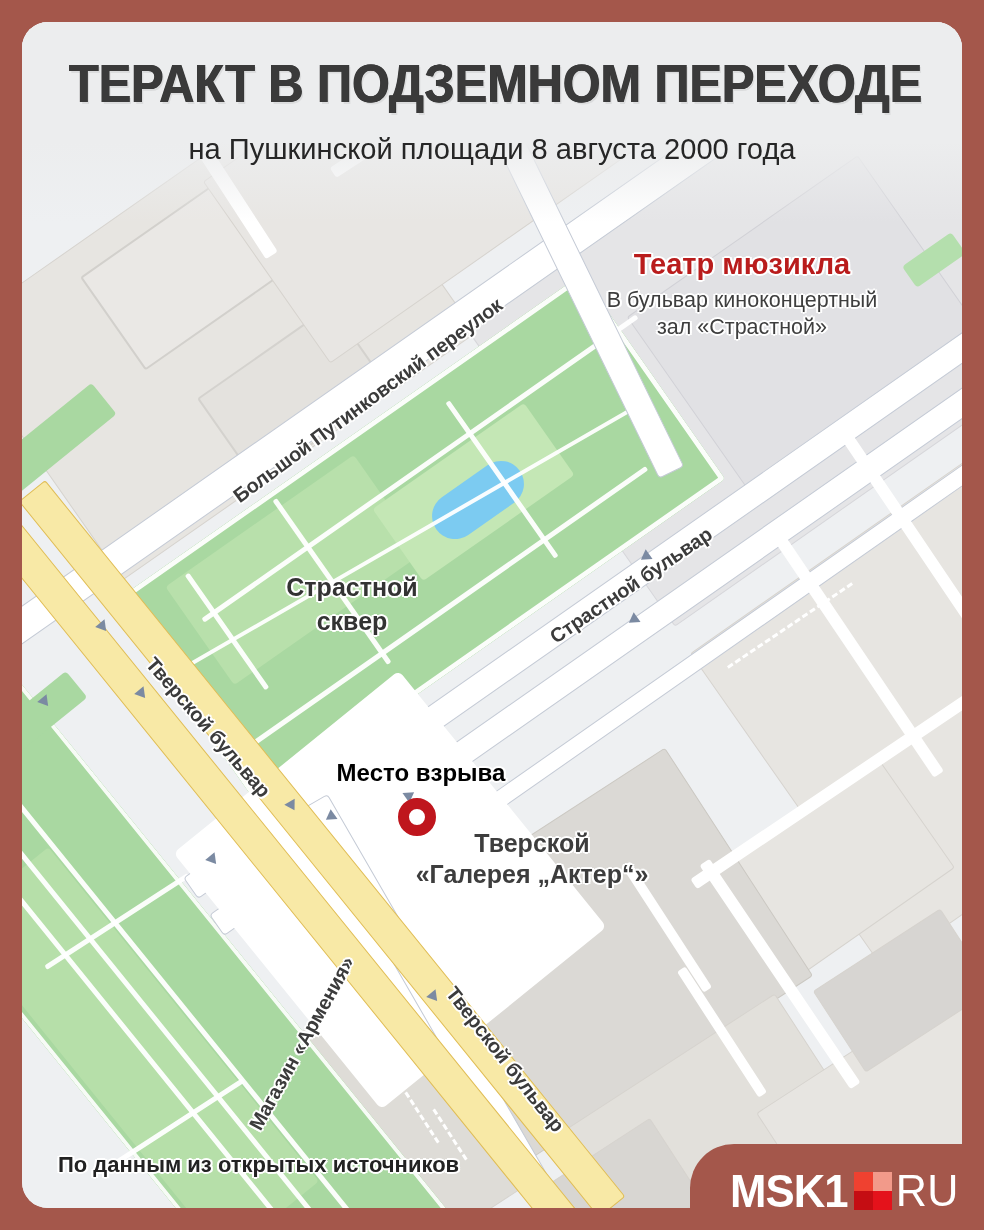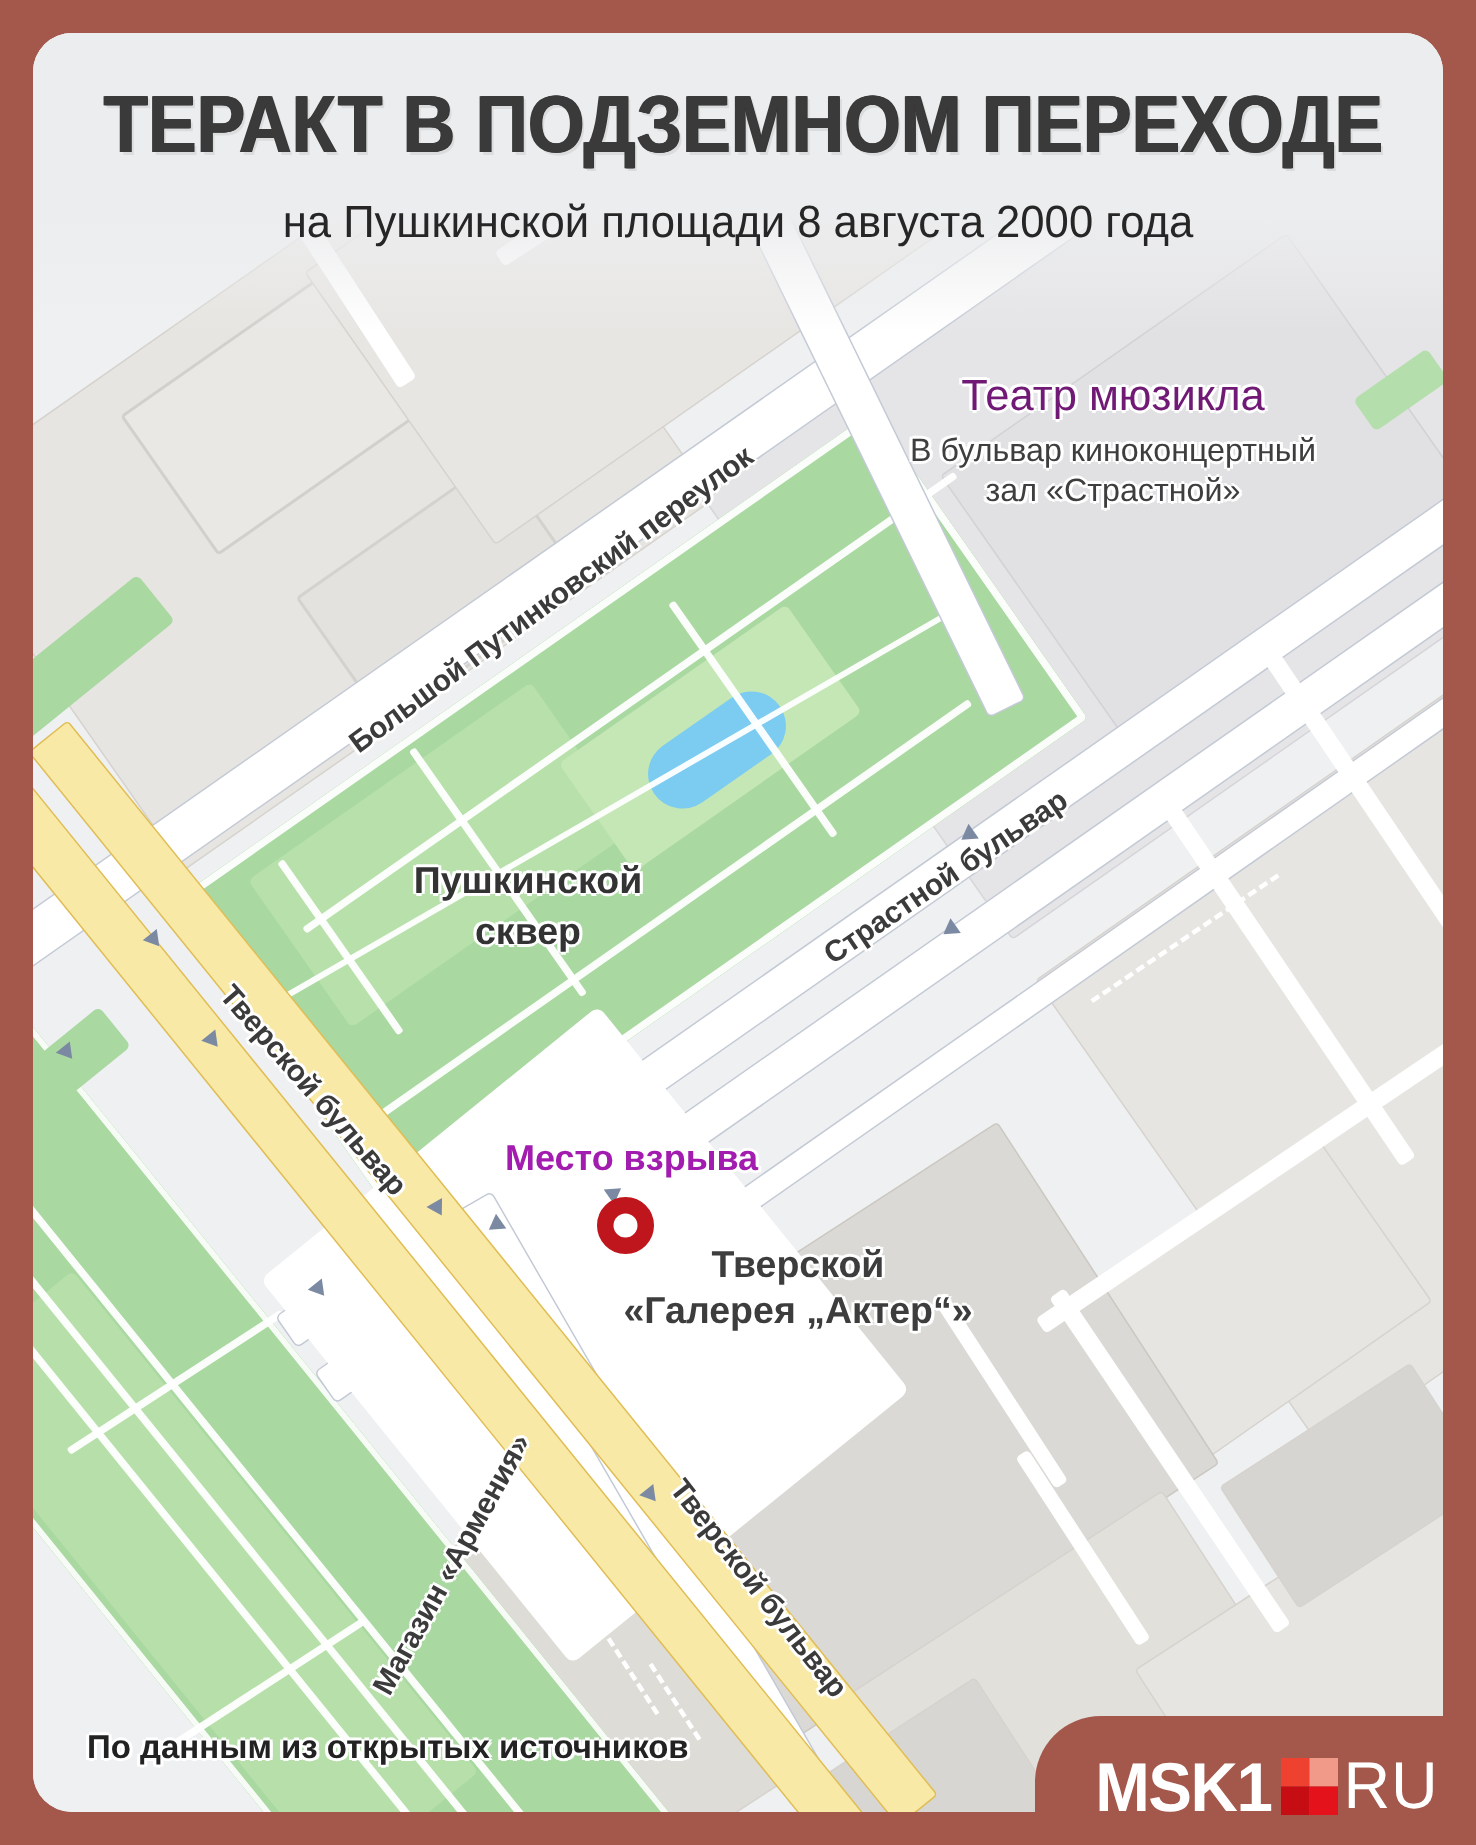--- a/index.html
+++ b/index.html
@@ -27,24 +27,24 @@
   .fade{position:absolute;left:0;top:0;right:0;height:200px;z-index:7;
         background:linear-gradient(180deg,#ecedee 0%,#ecedee 60%,rgba(236,237,238,0) 100%);}
   .title{position:absolute;top:30px;left:0;right:0;text-align:center;z-index:8;
          font-size:54px;font-weight:bold;color:#3a3a3a;transform:scaleX(.9);
          text-shadow:2px 2px 0 rgba(0,0,0,.07),.6px 0 0 #3a3a3a,-.6px 0 0 #3a3a3a;white-space:nowrap;}
   .subtitle{position:absolute;top:110px;left:0;right:0;text-align:center;z-index:8;
             font-size:30px;color:#262626;transform:scaleX(.97);white-space:nowrap;}
   .parklabel{position:absolute;left:200px;top:548px;width:260px;text-align:center;z-index:6;
              font-size:25px;font-weight:bold;color:#333;line-height:34px;}
   .theater{position:absolute;left:510px;top:226px;width:420px;text-align:center;z-index:6;}
-  .theater .t1{font-size:29px;font-weight:normal;color:#701a75;margin-bottom:6px;}
+  .theater .t1{font-size:29px;font-weight:bold;color:#b91c1c;margin-bottom:6px;}
   .theater .t2{font-size:21.5px;color:#3e3e3e;line-height:27px;}
   .blast{position:absolute;left:249px;top:737px;width:300px;text-align:center;z-index:7;
-         font-size:24px;font-weight:bold;color:#a21caf;}
+         font-size:24px;font-weight:bold;color:#000000;}
   .shoplabel{position:absolute;left:330px;top:806px;width:360px;text-align:center;z-index:6;
              font-size:25px;font-weight:bold;color:#3d3d3d;line-height:31px;}
   .marker{position:absolute;left:376px;top:776px;width:16px;height:16px;background:#fff;
           border:11px solid #bf161d;border-radius:50%;z-index:7;}
   .source{position:absolute;left:36px;top:1130px;z-index:7;font-size:22px;font-weight:bold;color:#222;}
   .tab{position:absolute;left:690px;top:1144px;width:294px;height:86px;background:#a4574b;
        border-top-left-radius:44px;z-index:9;display:flex;align-items:center;
        justify-content:center;padding-top:4px;}
   .logo{display:flex;align-items:center;margin-left:12px;}
   .logo .msk{font-size:46px;font-weight:bold;color:#fff;letter-spacing:-1px;transform:scaleX(.95);}
@@ -129,21 +129,21 @@
   <div class="ar" style="left:185px;top:833px;transform:rotate(141deg);"></div>
   <div class="ar" style="left:17px;top:675px;transform:rotate(141deg);"></div>
 
   <div class="slabel halo" style="left:146px;top:367px;transform:rotate(-36.5deg);">Большой Путинковский переулок</div>
   <div class="slabel halo" style="left:409px;top:552px;transform:rotate(-34deg);">Страстной бульвар</div>
   <div class="slabel halo" style="left:-14px;top:694px;transform:rotate(49deg);">Тверской бульвар</div>
   <div class="slabel halo" style="left:283px;top:1026px;transform:rotate(52deg);">Тверской бульвар</div>
   <div class="slabel halo" style="left:80px;top:1010px;transform:rotate(-61deg);">Магазин «Армения»</div>
 
   <div class="parklabel halo">
-    <div>Пушкинской</div>
+    <div>Страстной</div>
     <div>сквер</div>
   </div>
 
   <div class="theater halo">
     <div class="t1">Театр мюзикла</div>
     <div class="t2">В бульвар киноконцертный</div>
     <div class="t2">зал «Страстной»</div>
   </div>
 
   <div class="blast halo">Место взрыва</div>

